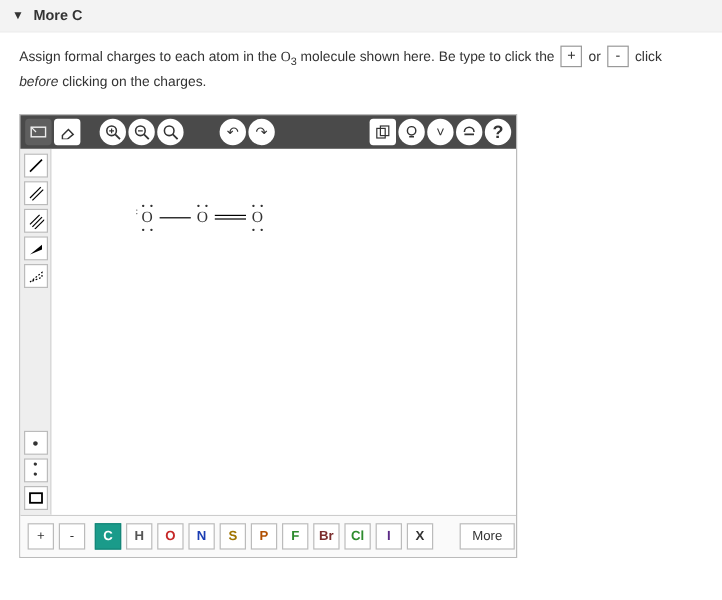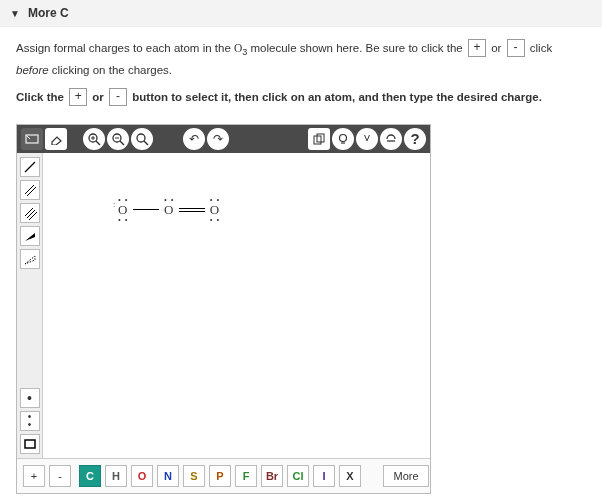--- a/index.html
+++ b/index.html
@@ -58,34 +58,27 @@
 
 <div class="header">
   <span class="arrow">▼</span>
   <span class="title">More C</span>
 </div>
 
 <div class="content">
   <p class="instr">
     <span>Assign formal charges to each atom in the </span>
     <span style="font-family:'Times New Roman',serif;">O</span><span class="sub">3</span>
-    <span> molecule shown here. Be sure to click the </span>
+    <span> molecule shown here. Be type to click the </span>
     <span class="chargebtn">+</span>
     <span> or </span>
     <span class="chargebtn">-</span>
     <span> click </span>
     <span class="em">before</span>
     <span> clicking on the charges.</span>
-  </p>
-  <p class="instr2">
-    <span>Click the </span>
-    <span class="chargebtn nb" style="font-weight:normal;">+</span>
-    <span> or </span>
-    <span class="chargebtn nb" style="font-weight:normal;">-</span>
-    <span> button to select it, then click on an atom, and then type the desired charge.</span>
   </p>
 </div>
 
 <div class="editor-frame">
   <div class="toolbar">
     <div class="tbtn sq dark">
       <svg width="14" height="12">
           <rect x="1" y="2" width="12" height="8" fill="none" stroke="#eee" stroke-width="1.2"></rect>
           <line x1="1" y1="2" x2="5" y2="6" stroke="#eee"></line>
         </svg>

